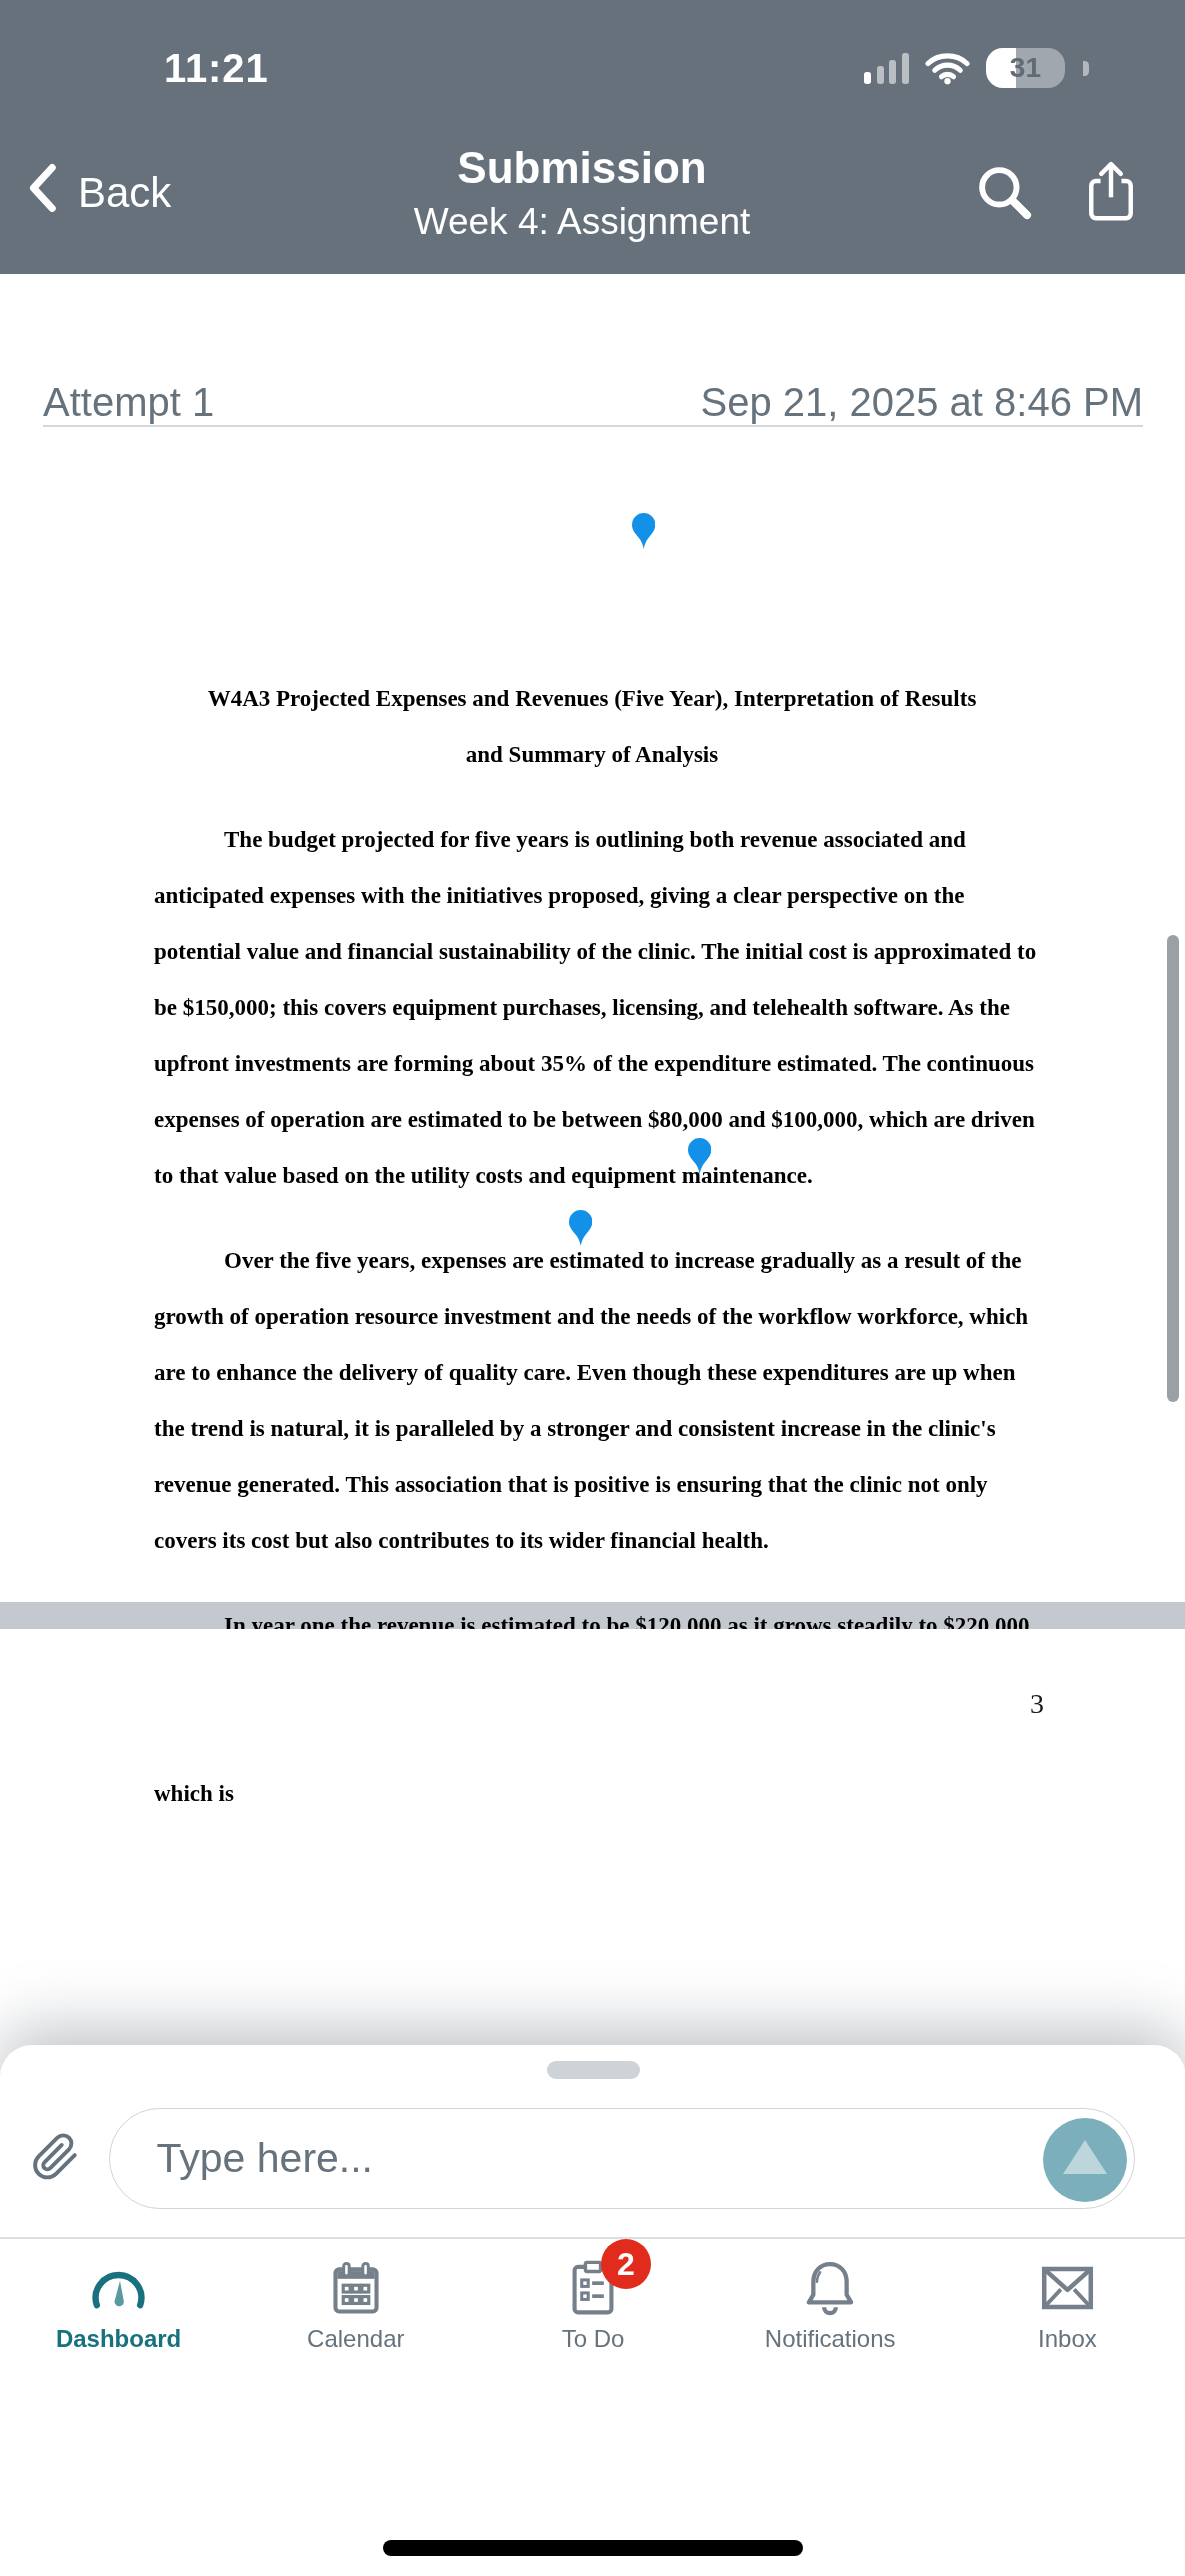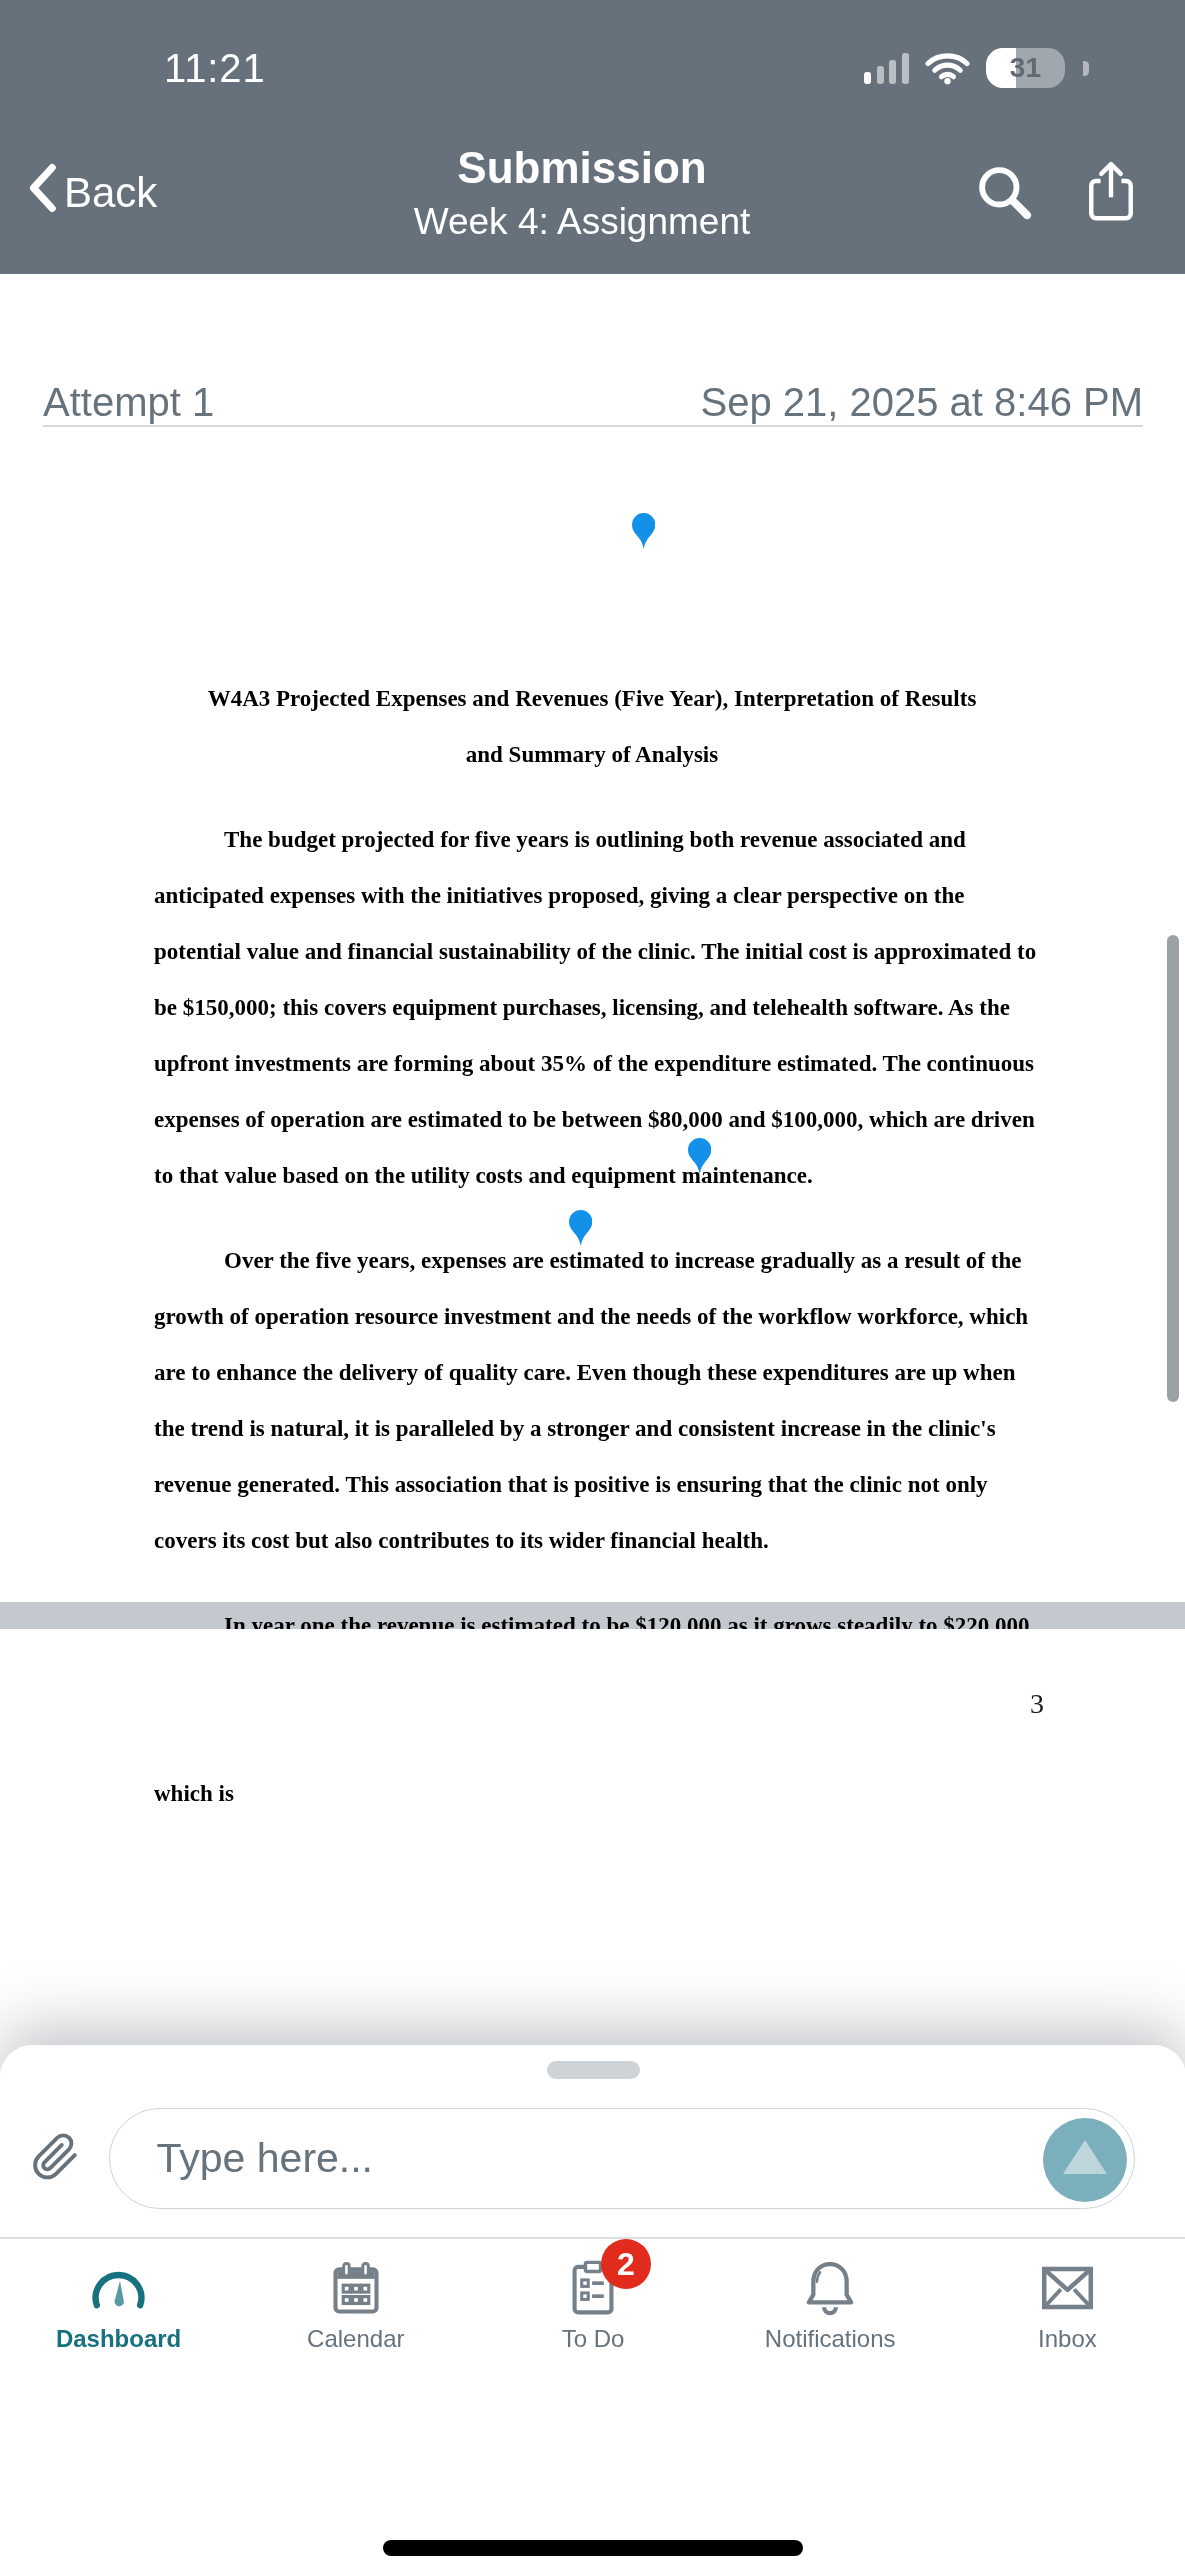--- a/index.html
+++ b/index.html
@@ -3,35 +3,35 @@
 <meta charset="utf-8">
 <style>
   html,body{margin:0;padding:0;background:#fff;}
   .phone{
     position:relative;width:1186px;height:2576px;background:#fff;overflow:hidden;
     font-family:"Liberation Sans",sans-serif;
   }
   
   .app-header{position:absolute;top:0;left:0;width:1186px;height:274px;background:var(--header-bg,#66717C);color:#fff;z-index:2;}
   .status-row{display:flex;justify-content:space-between;align-items:center;height:124px;padding:12.6px 97px 0 164px;box-sizing:border-box;}
-  .status-time{font-size:40px;font-weight:400;letter-spacing:0.9px;}
+  .status-time{font-size:40px;font-weight:700;letter-spacing:0.9px;}
   .status-icons{display:flex;align-items:center;gap:16px;}
   .signal-bars{display:flex;align-items:flex-end;gap:5.4px;height:30.5px;}
   .signal-bars i{display:block;width:7.2px;border-radius:2.7px;background:#fff;}
   .sb1{height:11.7px;}
   .sb2{height:18px;opacity:.55;}
   .sb3{height:24px;opacity:.55;}
   .sb4{height:30.5px;opacity:.55;}
   .wifi-icon svg{display:block;}
   .battery{position:relative;width:79px;height:40px;border-radius:17px;background:rgba(255,255,255,.38);overflow:hidden;}
   .battery-fill{position:absolute;left:0;top:0;bottom:0;width:38%;background:#fff;}
   .battery-label{position:absolute;inset:0;display:flex;align-items:center;justify-content:center;font-size:28px;font-weight:700;color:#616b74;}
   .battery-nub{width:6.3px;height:15.3px;margin-left:1.8px;background:rgba(255,255,255,.5);border-radius:0 4.5px 4.5px 0;}
   .nav-row{display:flex;align-items:center;height:144px;padding:0 47px 5.4px 25px;box-sizing:border-box;}
-  .back-button{display:flex;align-items:center;gap:5px;width:269px;font-size:42px;color:#fff;cursor:pointer;}
+  .back-button{display:flex;align-items:center;gap:19px;width:269px;font-size:42px;color:#fff;cursor:pointer;}
   .nav-titles{flex:1;text-align:center;}
   .nav-title{font-size:44px;font-weight:600;line-height:50px;}
   .nav-subtitle{font-size:37px;font-weight:400;line-height:45px;margin-top:5.4px;}
   .nav-actions{display:flex;justify-content:flex-end;align-items:center;gap:50px;width:269px;}
   .icon-btn{display:block;cursor:pointer;}
   
   .content{position:absolute;top:274px;left:0;width:1186px;}
   .meta-row{display:flex;justify-content:space-between;align-items:flex-end;height:151px;padding:0 43px;color:var(--muted,#66727C);font-size:40px;}
   .meta-divider{height:1.8px;background:#d6d9dc;margin:0 43px;}
   

